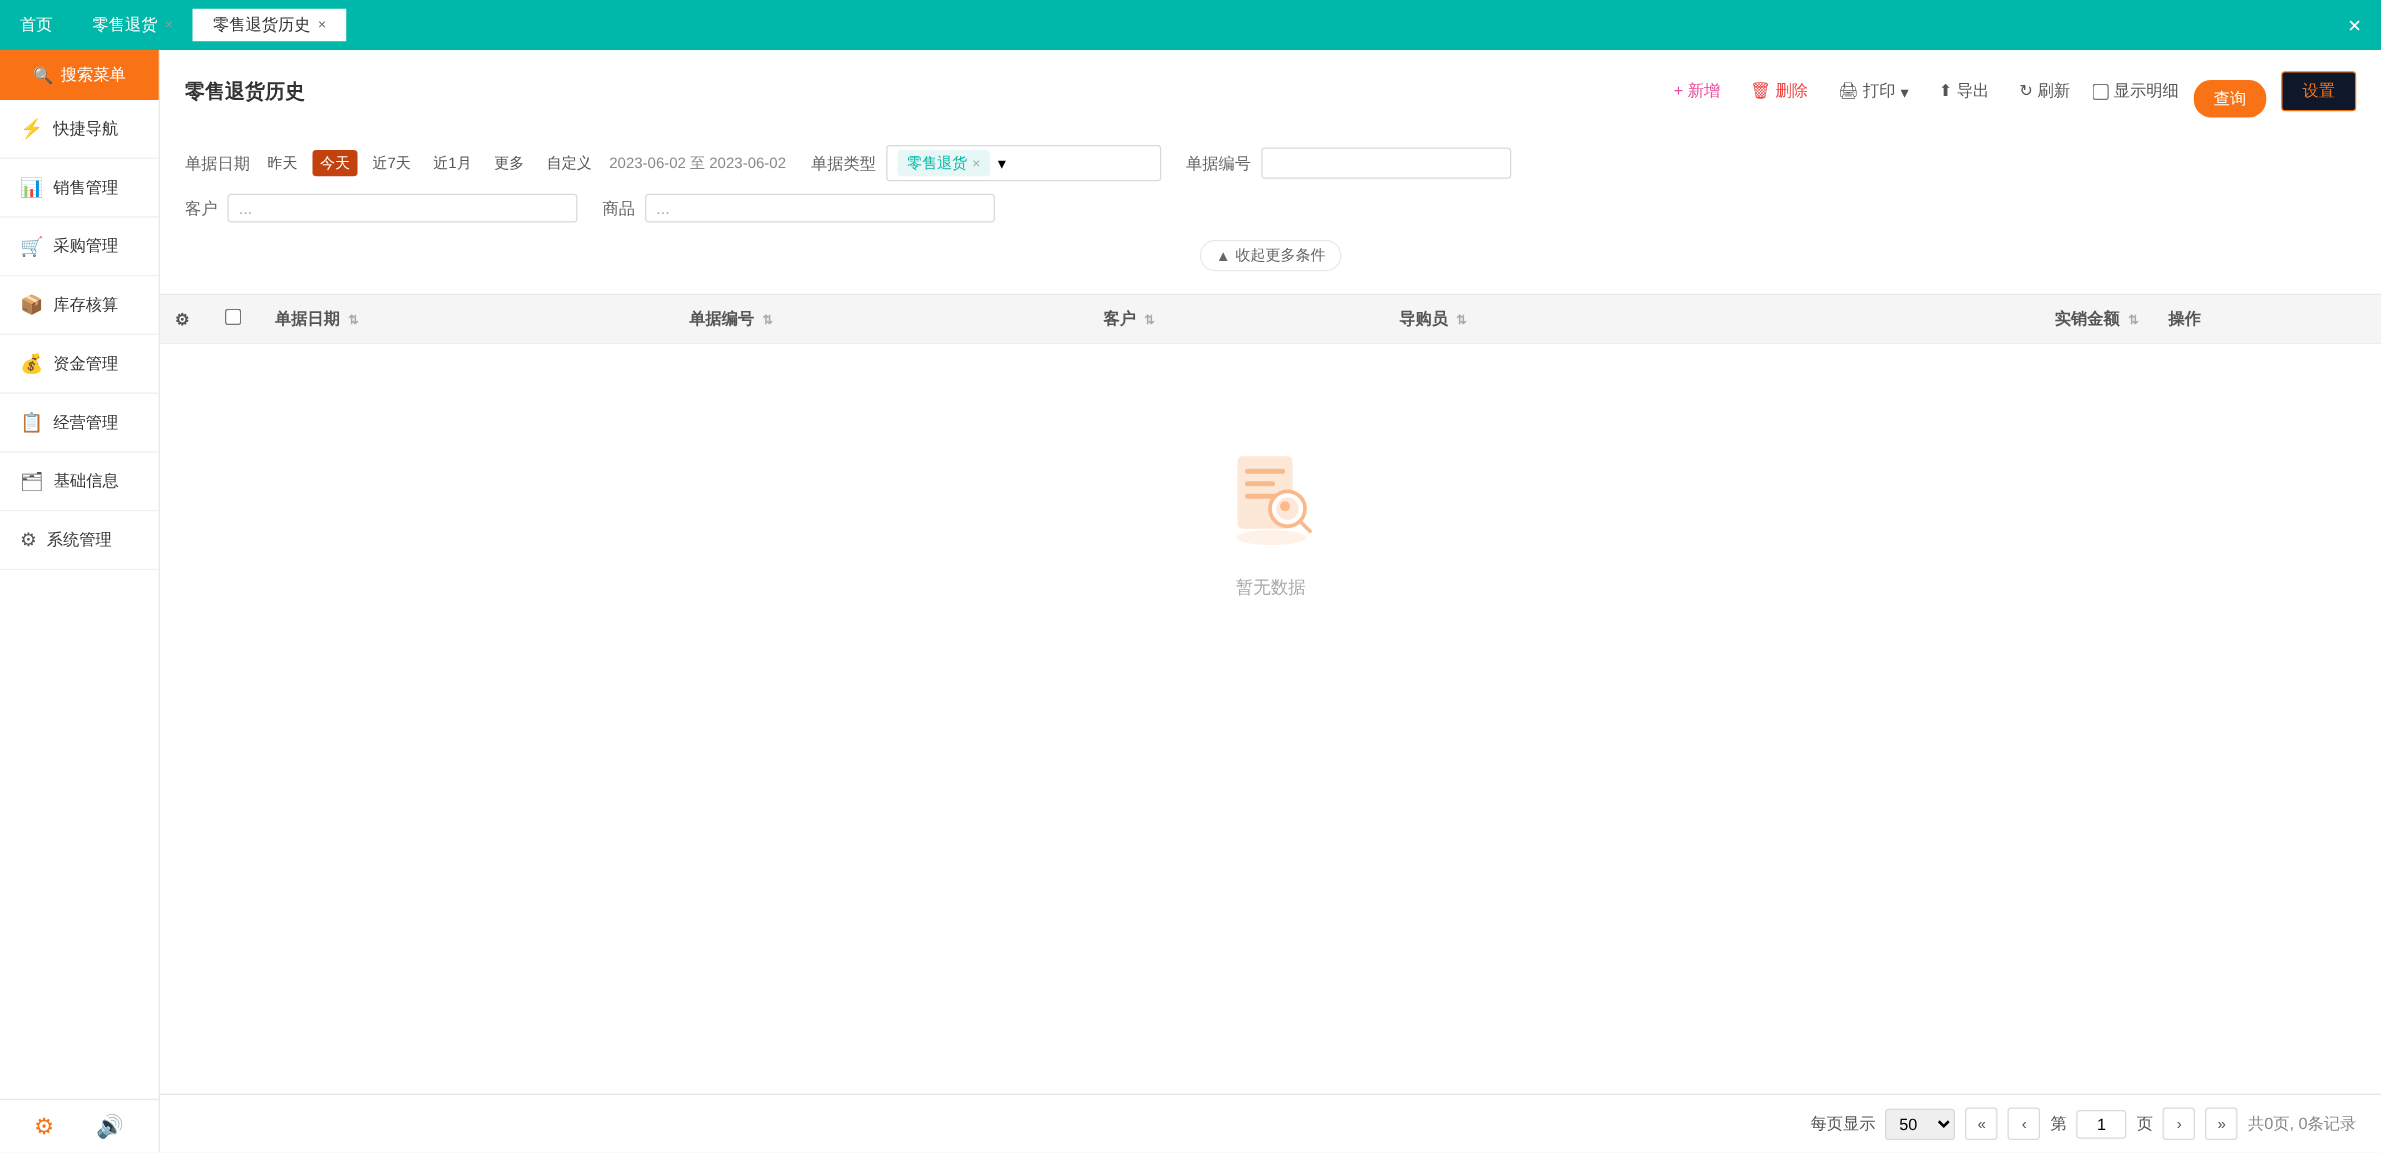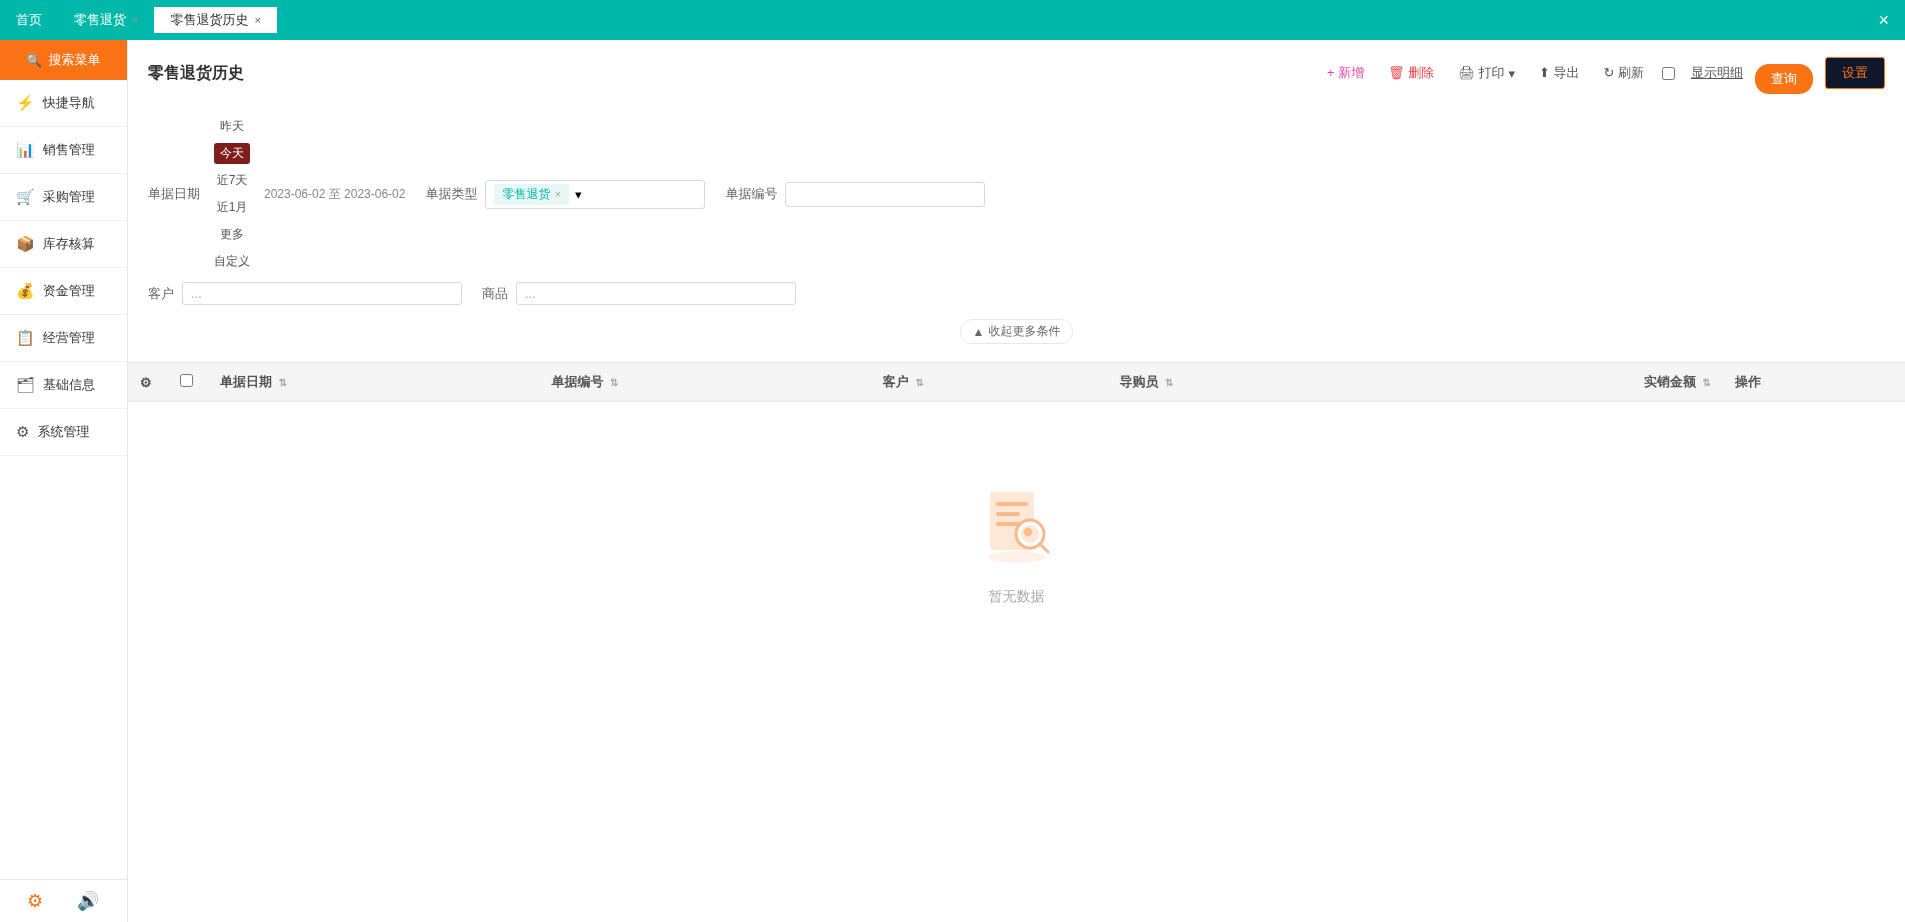--- a/index.html
+++ b/index.html
@@ -160,24 +160,23 @@
       color: #f97316;
       border: 1px solid #f97316;
       padding: 6px 16px;
       border-radius: 3px;
       cursor: pointer;
       font-size: 13px;
     }
     .show-detail {
       display: flex;
       align-items: center;
-      gap: 16px;
-      font-size: 13px;
-      color: #555;
-      text-decoration: underline;
+      gap: 4px;
+      font-size: 13px;
+      color: #555;
     }
     .show-detail input { cursor: pointer; }
 
     
     .filter-area {
       padding: 10px 0;
     }
     .filter-row {
       display: flex;
       align-items: center;
@@ -190,33 +189,32 @@
       gap: 8px;
       font-size: 13px;
     }
     .filter-label {
       color: #666;
       white-space: nowrap;
       font-size: 13px;
     }
     .filter-date-options {
       display: flex;
-      align-items: center;
+      align-items: flex-start;
       gap: 6px;
-      flex-direction: column;
     }
     .date-btn {
       font-size: 12px;
       color: #555;
       cursor: pointer;
       padding: 2px 6px;
       border-radius: 3px;
     }
     .date-btn.active {
-      background: #7f1d1d;
+      background: #c2410c;
       color: #fff;
       border-radius: 3px;
     }
     .date-range {
       font-size: 12px;
       color: #888;
     }
     .filter-input {
       border: 1px solid #d9d9d9;
       border-radius: 3px;
@@ -570,15 +568,31 @@
                   <circle cx="56" cy="50" r="4" fill="#f97316" opacity="0.4"></circle>
                 </svg>
                 <span class="empty-text">暂无数据</span>
               </div>
             </td>
           </tr>
         </tbody>
       </table>
     </div>
 
+    <div class="pagination">
+      <span>每页显示</span>
+      <select class="pagination-select">
+        <option>20</option>
+        <option selected="">50</option>
+        <option>100</option>
+      </select>
+      <div class="pagination-btn">«</div>
+      <div class="pagination-btn">‹</div>
+      <span>第</span>
+      <input class="pagination-input" type="text" value="1" style="">
+      <span>页</span>
+      <div class="pagination-btn">›</div>
+      <div class="pagination-btn">»</div>
+      <span class="pagination-info">共0页, 0条记录</span>
+    </div>
 
   </div>
 </div>
 
 </body></html>

